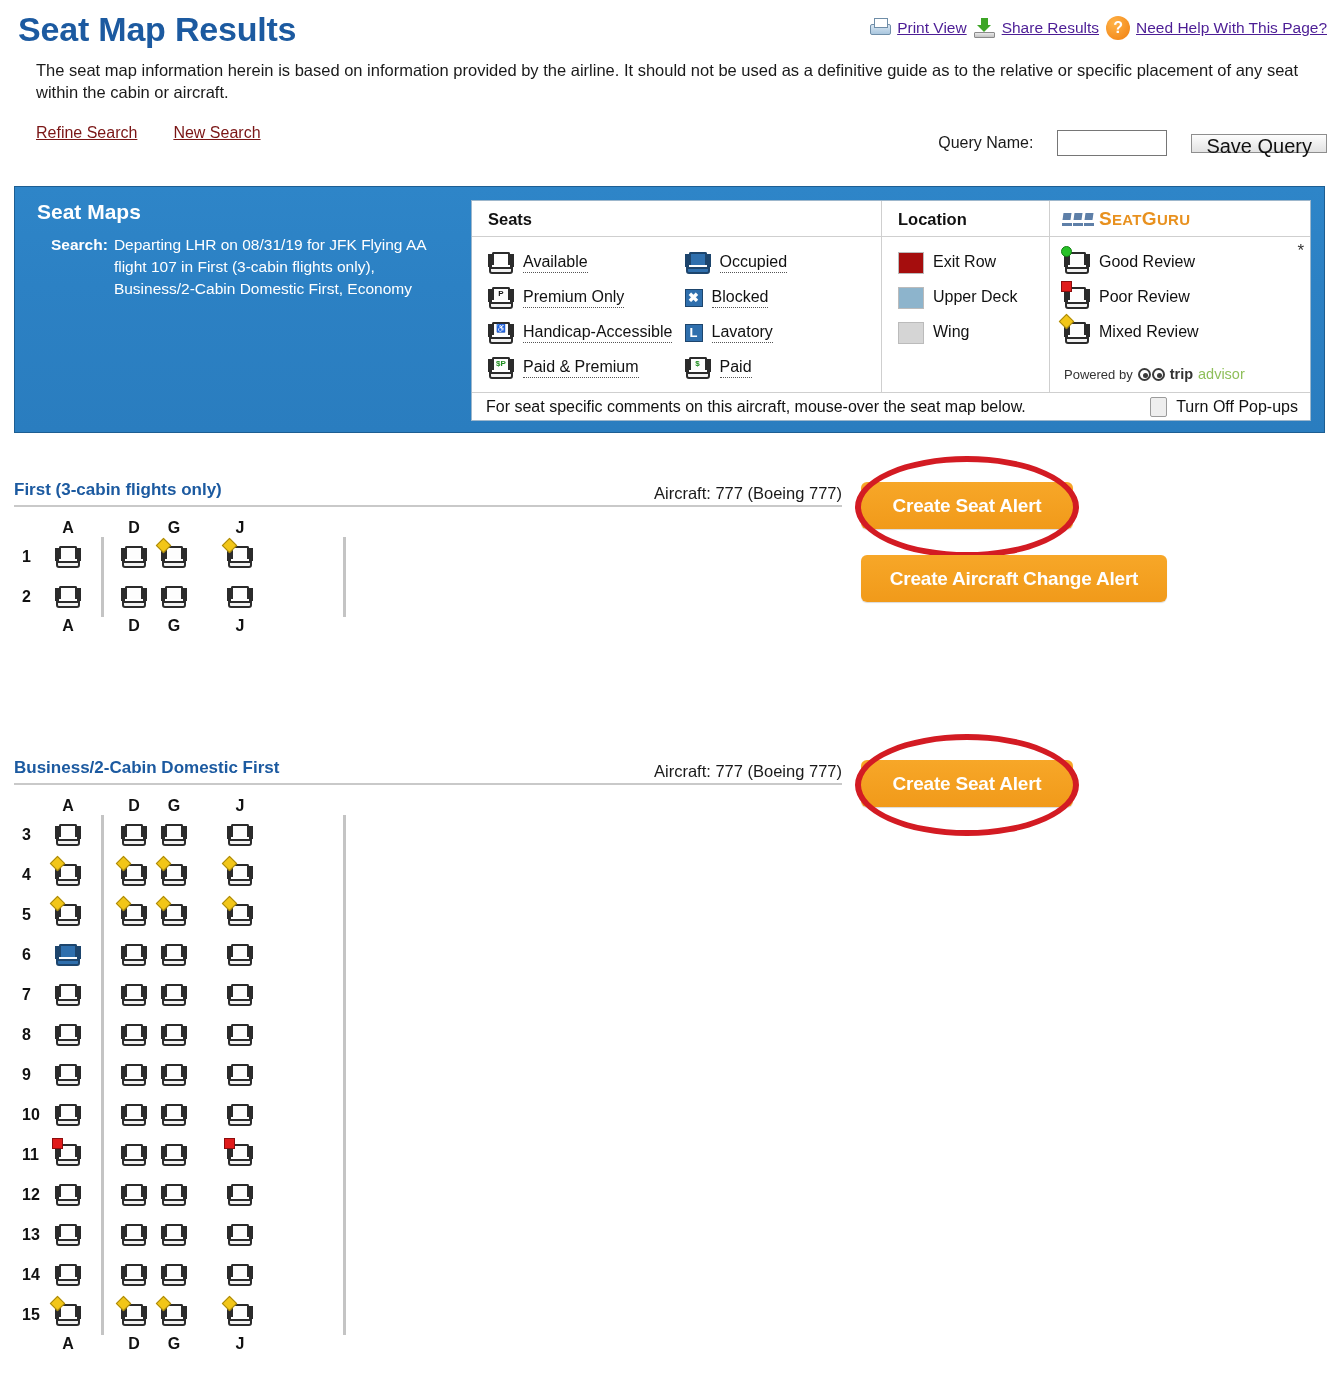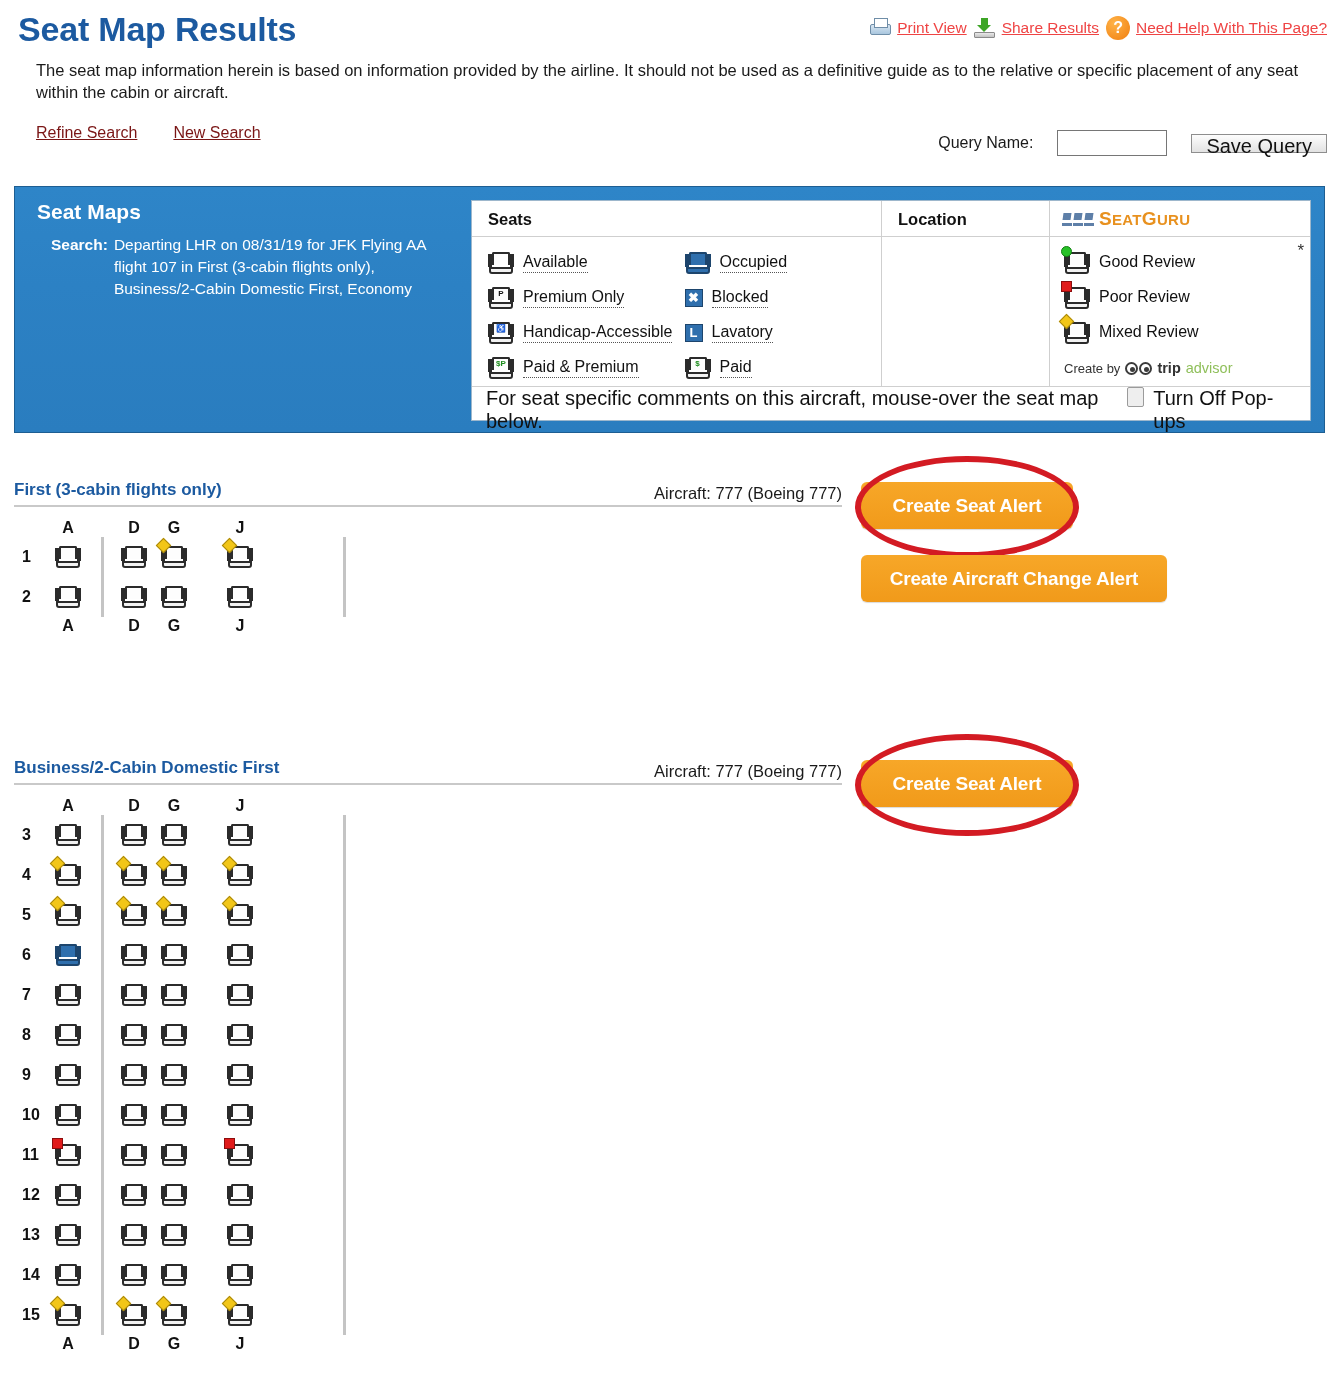--- a/index.html
+++ b/index.html
@@ -19,21 +19,21 @@
   .page-title {
     font-size:34px; font-weight:bold; color:#1c5aa0;
     margin:0; letter-spacing:-0.2px;
   }
   .header-links {
     position:absolute; right:12px; top:16px;
     display:flex; align-items:center; gap:7px;
   }
   .hlink-group { display:flex; align-items:center; gap:6px; }
   .hlink {
-    color:#ef4444; text-decoration:underline; font-size:15.5px;
+    color:#4c1d95; text-decoration:underline; font-size:15.5px;
     cursor:pointer; white-space:nowrap;
   }
   .icon-print { width:22px; height:20px; position:relative; display:inline-block; }
   .icon-print:before{
     content:""; position:absolute; left:1px; top:6px; width:19px; height:9px;
     background:linear-gradient(#d8e6f2,#a9c6de); border:1px solid #6f8ea8; border-radius:2px;
   }
   .icon-print:after{
     content:""; position:absolute; left:5px; top:0px; width:12px; height:8px;
     background:#fff; border:1px solid #6f8ea8;
@@ -187,23 +187,23 @@
     border:2px solid #3b3b3b; position:relative;
   }
   .ta-eye:after{
     content:""; position:absolute; left:3px; top:3px; width:5px; height:5px;
     border-radius:50%; background:#3b3b3b;
   }
   .ta-trip { font-weight:bold; font-size:14.5px; color:#333; }
   .ta-adv { font-size:14.5px; color:#8fbf5a; }
 
   .legend-foot {
-    height:34px; border-top:1px solid #cfcfcf;
-    display:flex; padding:0 12px 0 14px;
-    font-size:20px; color:#111;
+    height:28px; border-top:1px solid #cfcfcf;
+    display:flex; align-items:center; padding:0 12px 0 14px;
+    font-size:16px; color:#111;
   }
   .legend-foot .spacer { flex:1; }
   .cb {
     width:17px; height:20px; border:1px solid #9b9b9b; background:#eeeeee;
     border-radius:2px; margin-right:9px; flex:none; cursor:pointer;
   }
 
   
   .cabin { position:absolute; left:14px; }
   .cabin-head { position:relative; width:828px; }
@@ -375,20 +375,34 @@
                 </span>
                 <span class="lrow-label">Paid</span>
               </div>
             </div>
           </div>
         </div>
       </div>
 
       <div class="lcol lcol-loc">
         <div class="lcol-head">Location</div>
+        <div class="lcol-body">
+          <div class="lrow">
+            <span class="swatch" style="background:#a50d0d"></span>
+            <span class="lrow-label plain">Exit Row</span>
+          </div>
+          <div class="lrow">
+            <span class="swatch" style="background:#8db4cc"></span>
+            <span class="lrow-label plain">Upper Deck</span>
+          </div>
+          <div class="lrow">
+            <span class="swatch" style="background:#d5d5d5"></span>
+            <span class="lrow-label plain">Wing</span>
+          </div>
+        </div>
       </div>
 
       <div class="lcol lcol-guru">
         <div class="lcol-head guru">
           <span class="guru-logo">
             <span class="guru-chairs">
               <span class="gchair"></span>
                 <span class="gchair"></span>
                 <span class="gchair"></span>
             </span>
@@ -422,21 +436,21 @@
               <span class="arm-l"></span>
                 <span class="back"></span>
                 <span class="arm-r"></span>
                 <span class="base"></span>
               <span class="tag mixed"></span>
             </span>
             <span class="lrow-label plain">Mixed Review</span>
           </div>
         </div>
         <div class="powered">
-          <span>Create by</span>
+          <span>Powered by</span>
           <span class="ta-owl">
             <span class="ta-eye"></span>
               <span class="ta-eye"></span>
           </span>
           <span class="ta-trip">trip</span>
             <span class="ta-adv">advisor</span>
         </div>
       </div>
     </div>
 

